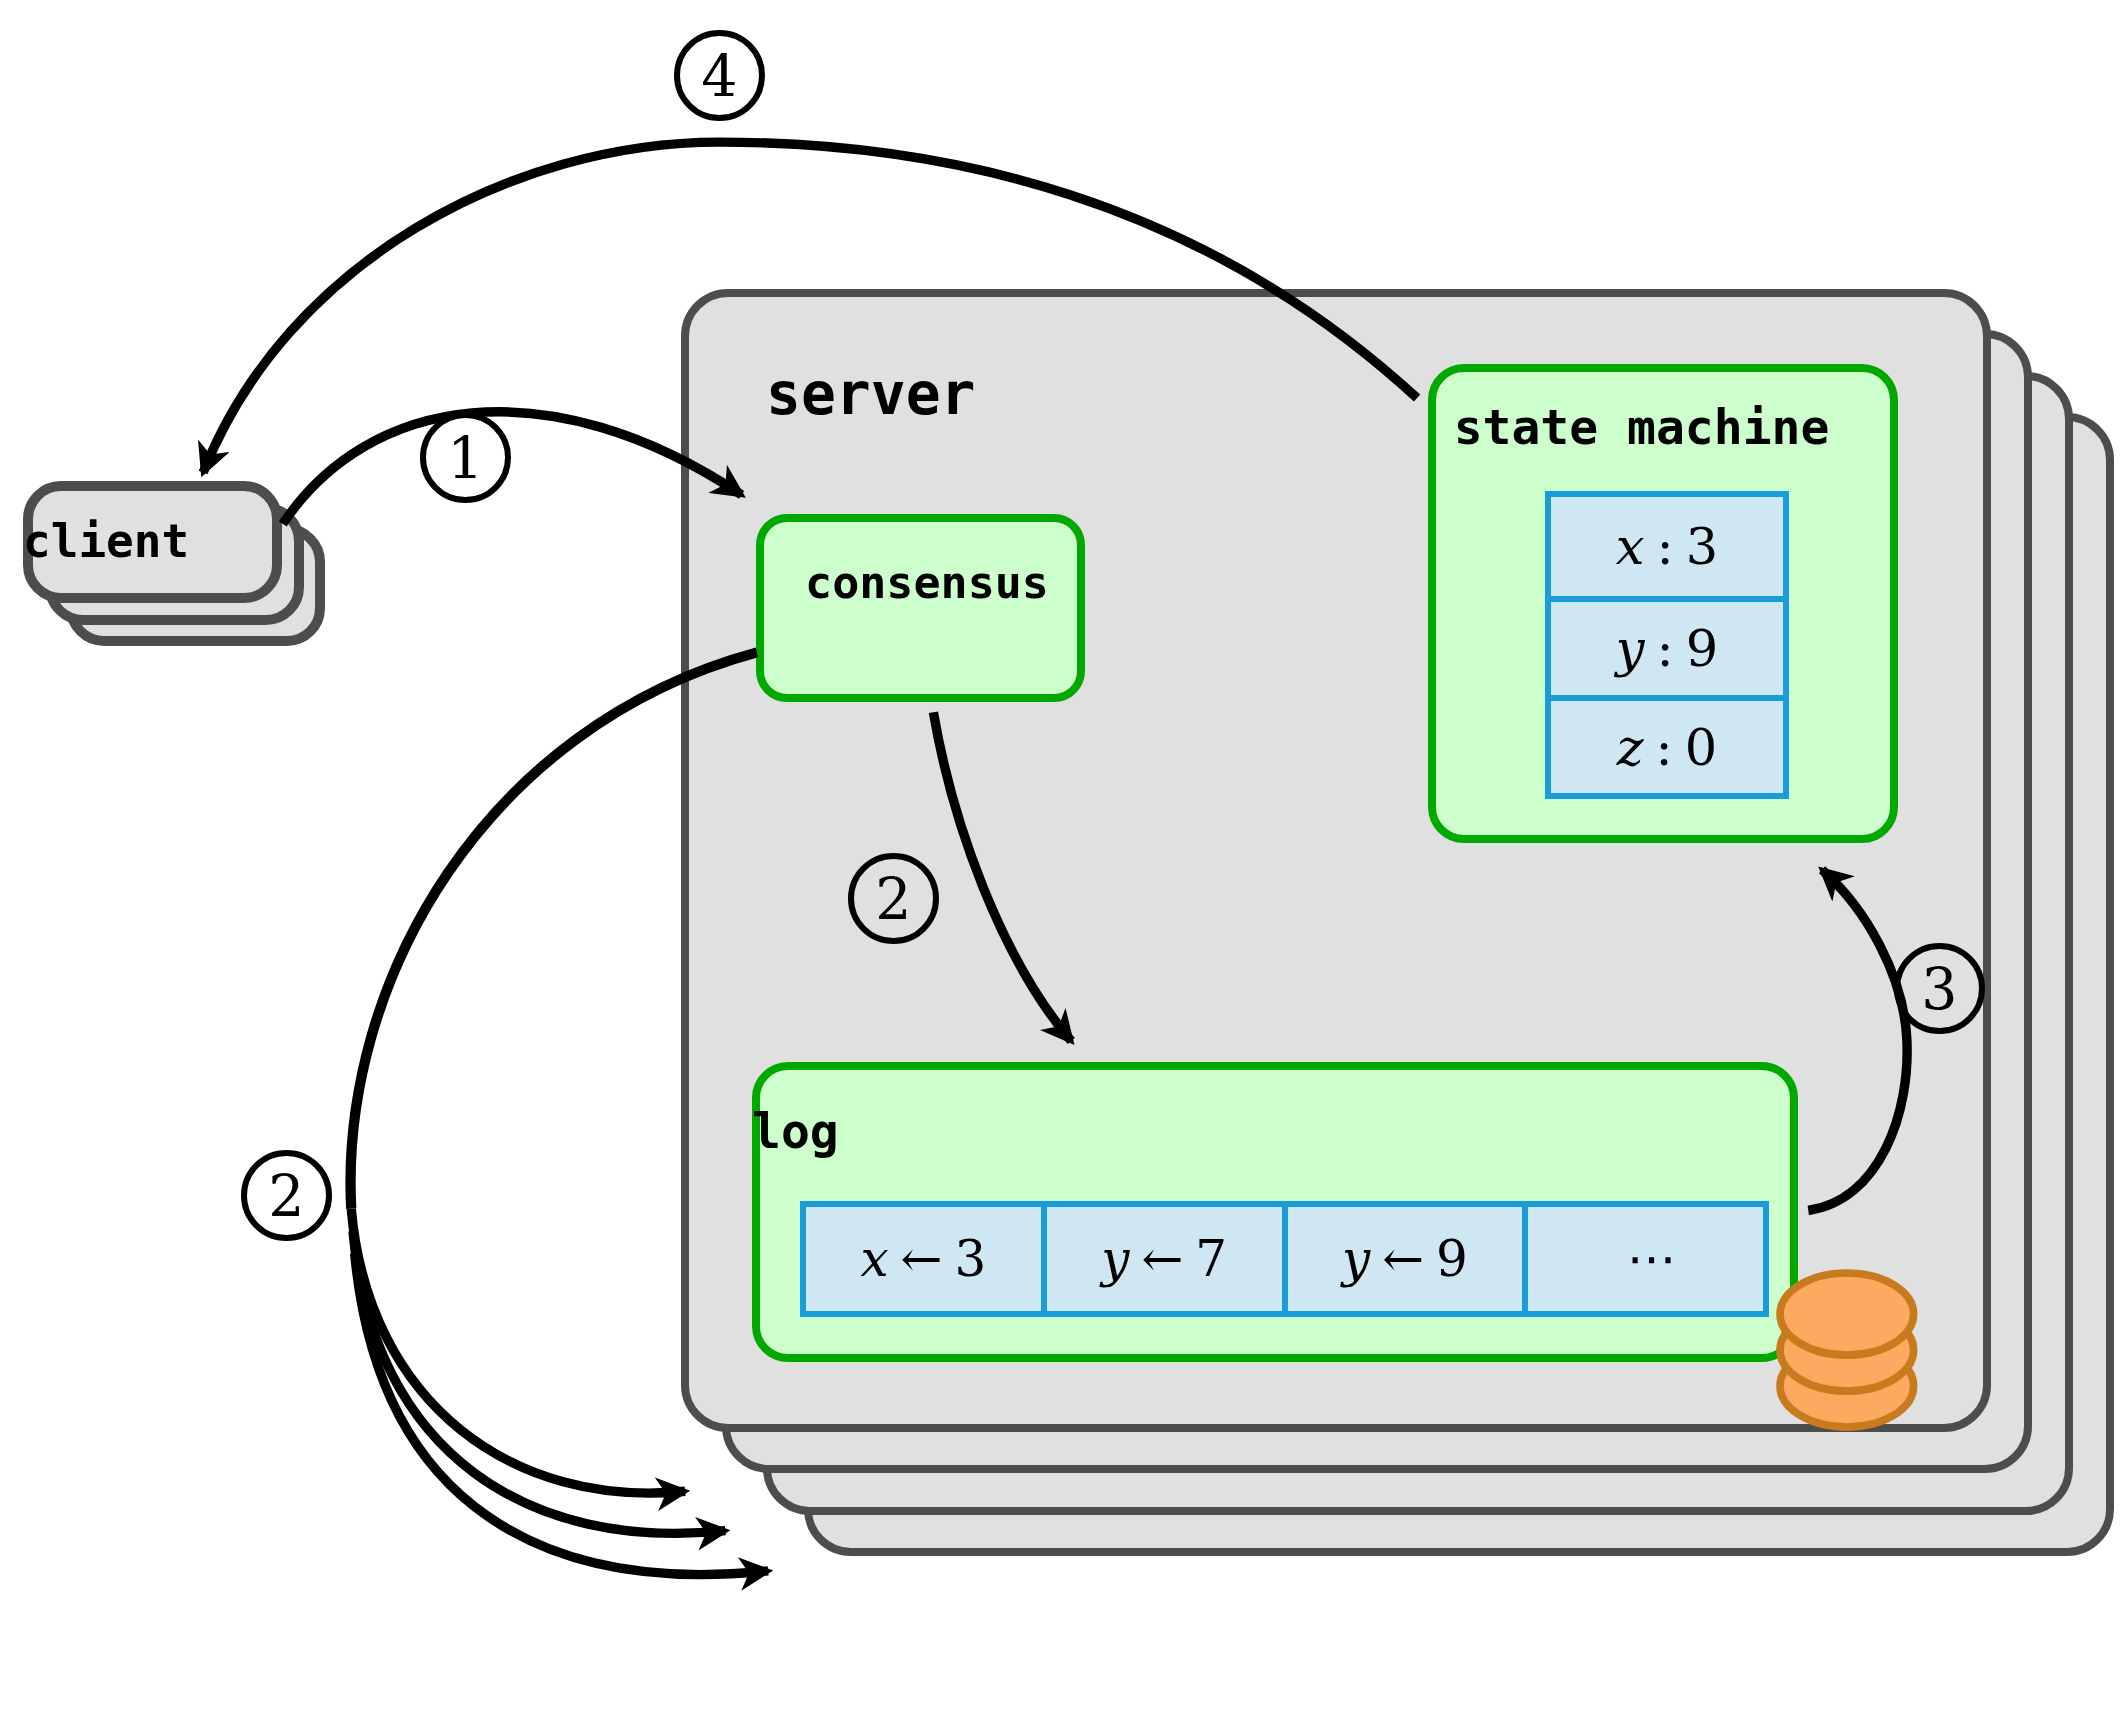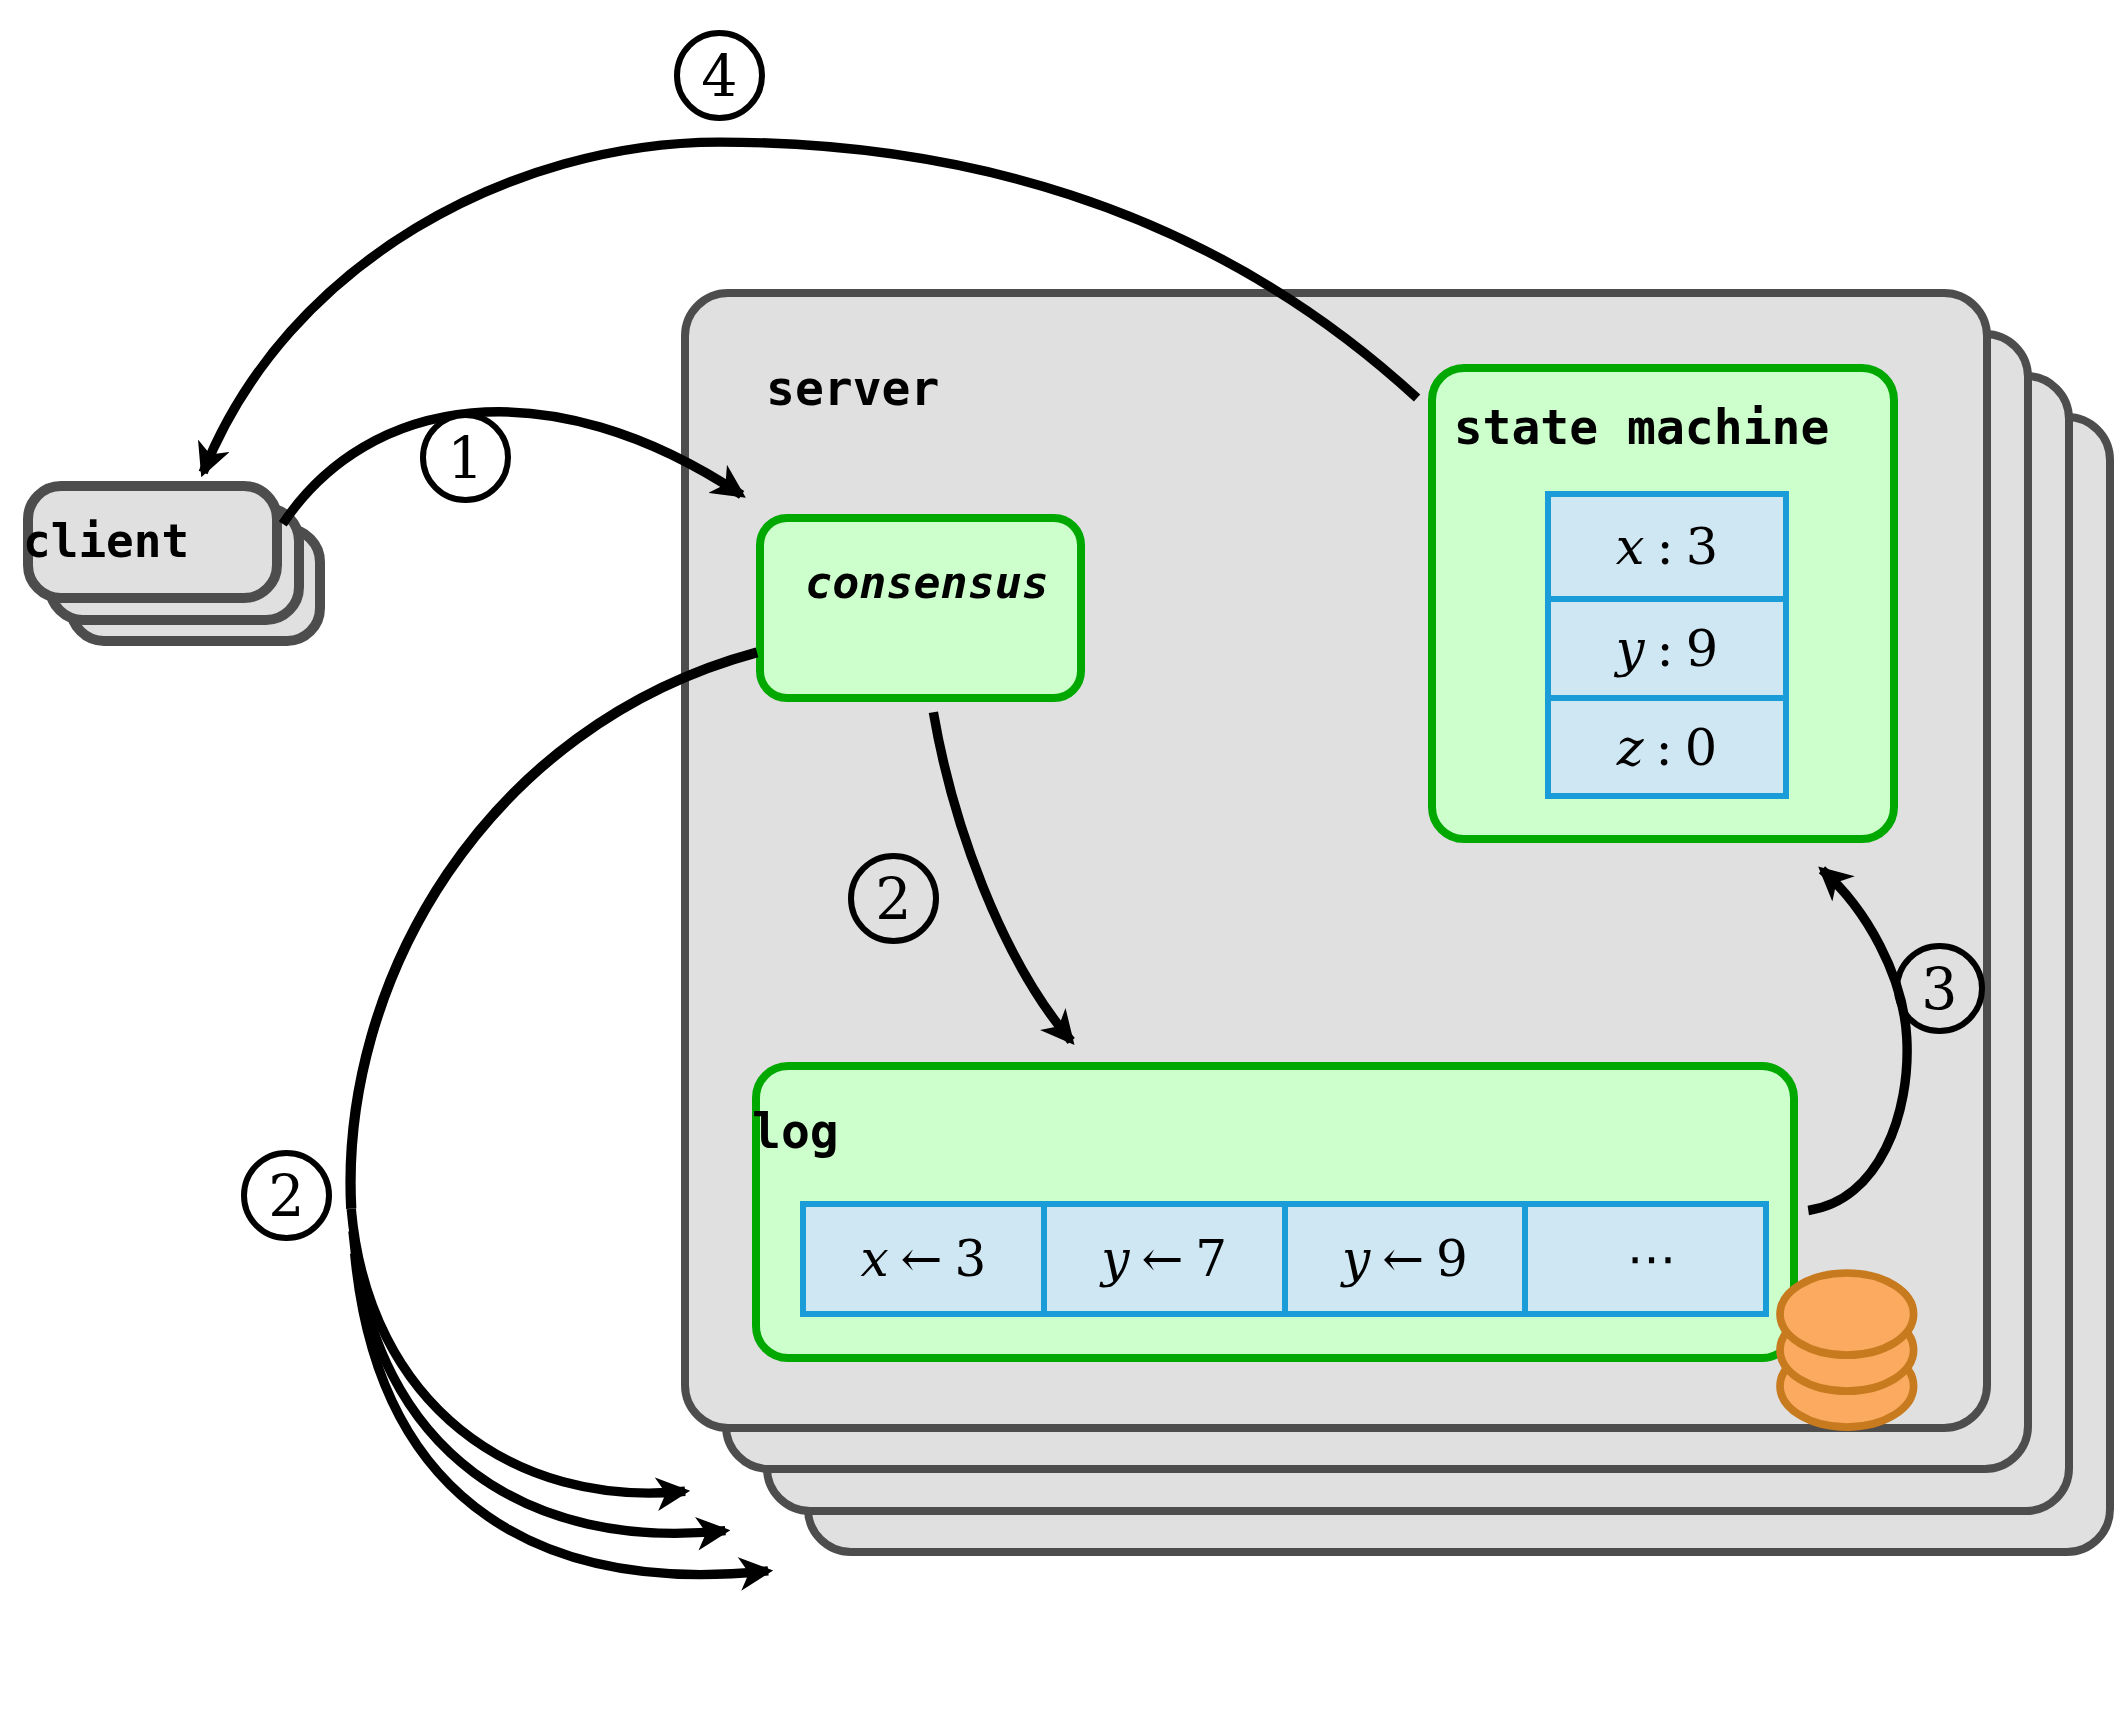--- a/index.html
+++ b/index.html
@@ -33,24 +33,24 @@
 </head>
 <body>
 
 <div id="canvas">
 
   <div class="graybox" style="left:804px;top:413px;width:1310px;height:1143px;"></div>
   <div class="graybox" style="left:763px;top:372px;width:1310px;height:1143px;"></div>
   <div class="graybox" style="left:722px;top:330px;width:1310px;height:1143px;"></div>
   <div class="graybox" style="left:681px;top:289px;width:1310px;height:1143px;"></div>
 
-  <div class="monolabel" style="left:766px;top:360px;font-size:48px;">server</div>
+  <div class="monolabel" style="left:766px;top:360px;font-size:58px;">server</div>
 
   <div class="greenbox" style="left:756px;top:514px;width:329px;height:188px;border-radius:31px;"></div>
-  <div class="monolabel" style="left:756px;top:550px;width:342px;text-align:center;font-size:45px;line-height:66px;font-style:italic;">
+  <div class="monolabel" style="left:756px;top:550px;width:342px;text-align:center;font-size:45px;line-height:66px;">
     <div>consensus</div>
   </div>
 
   <div class="greenbox" style="left:1428px;top:364px;width:470px;height:479px;"></div>
   <div class="monolabel" style="left:1428px;top:399px;width:427px;text-align:center;font-size:48px;">state machine</div>
   <div class="bluetable" style="left:1545px;top:491px;width:244px;height:308px;">
     <div class="smrow">
       <span class="mvar">x</span>
       <span class="msep">:</span>
       <span class="mval">3</span>

